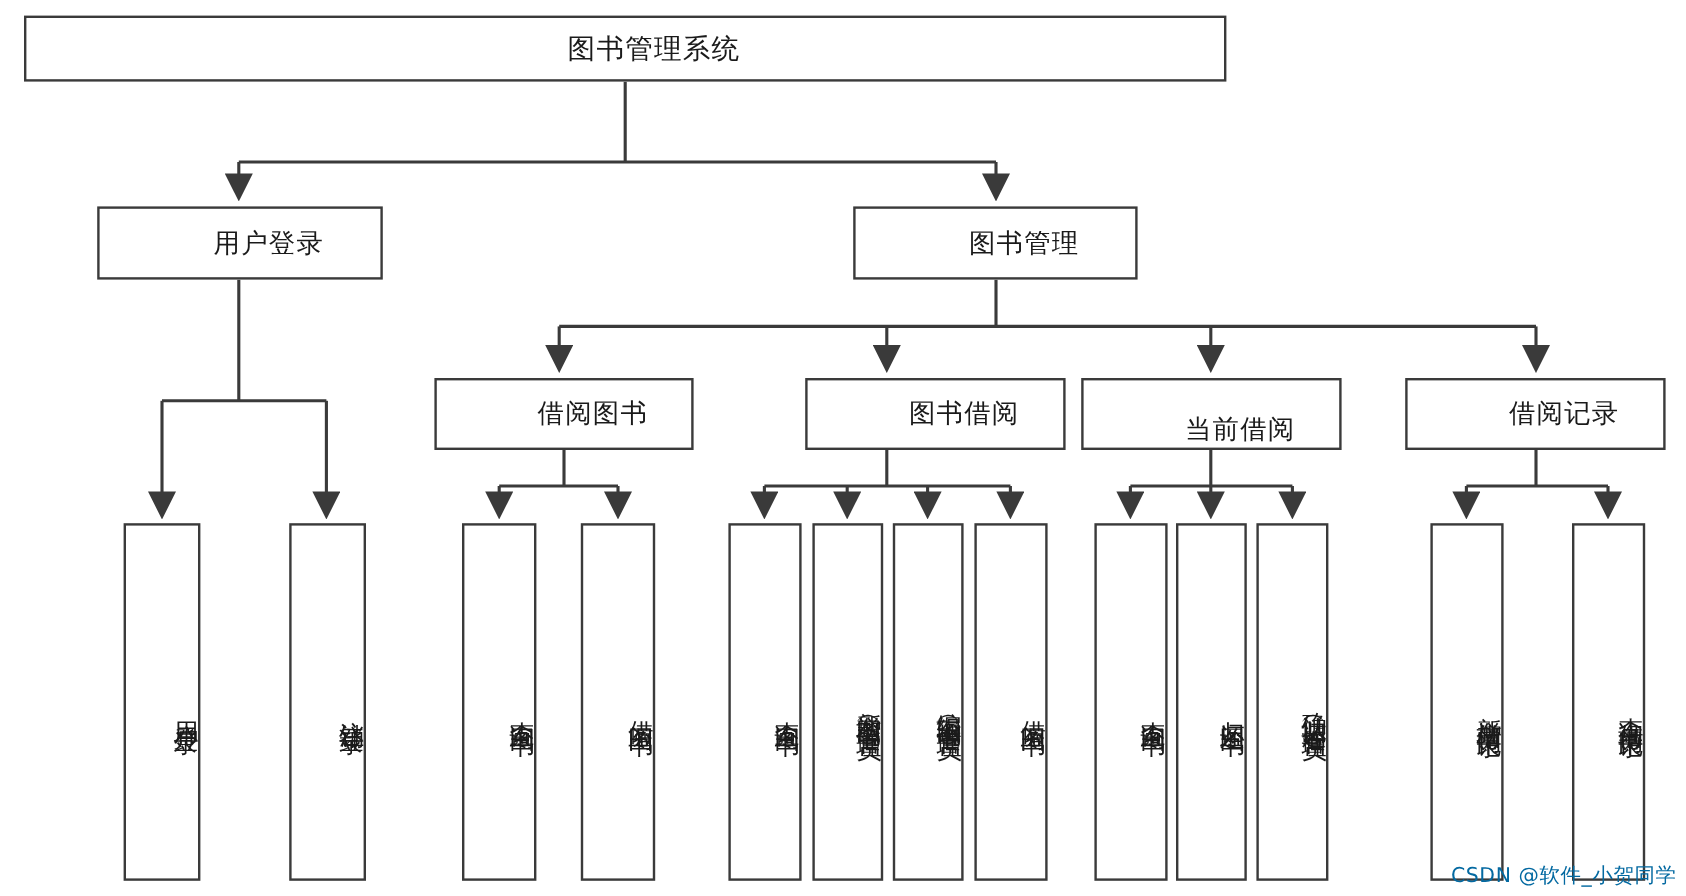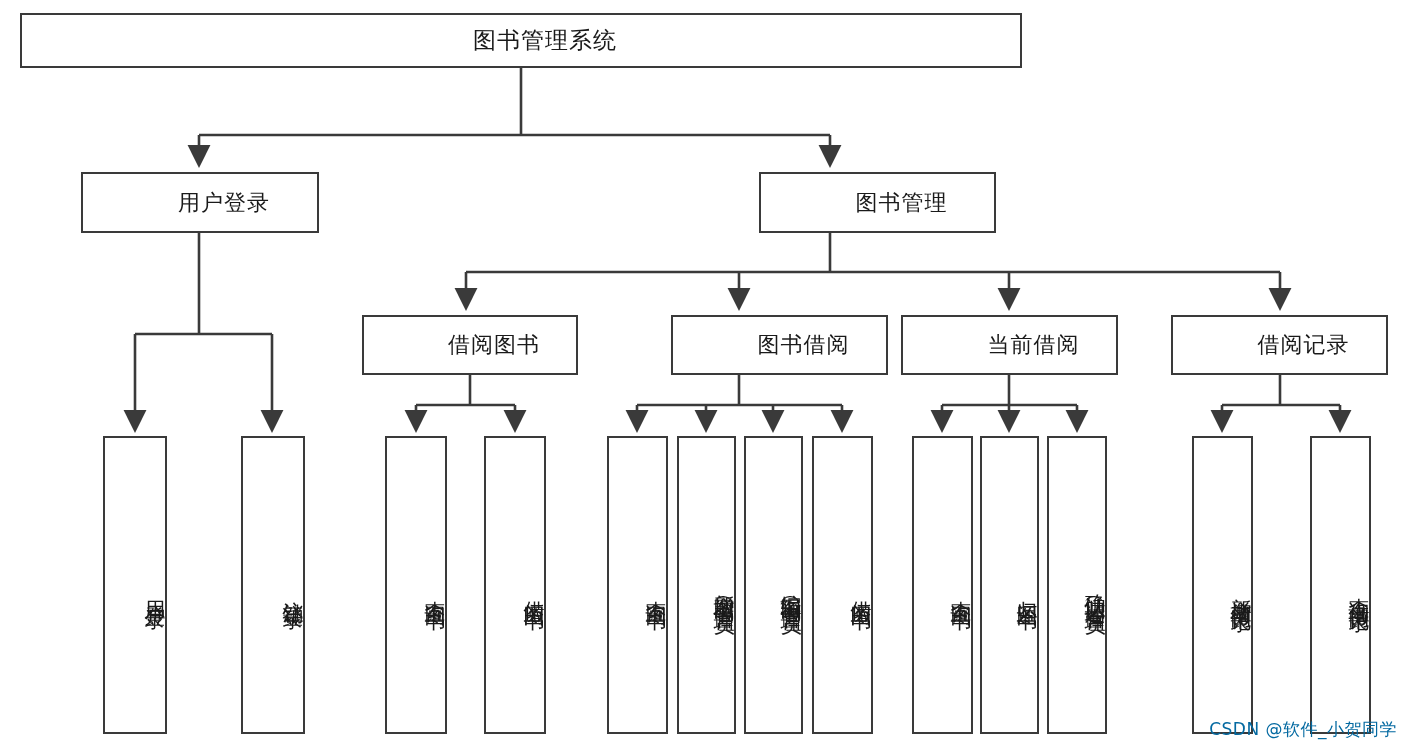--- a/index.html
+++ b/index.html
@@ -108,31 +108,31 @@
     </g>
   </svg>
 
   <div class="node h" id="root-node" style="left:20px;top:13px;width:1002px;height:55px;">
     <span>图书管理系统</span>
   </div>
 
   <div class="node h" style="left:81px;top:172px;width:238px;height:61px;">
     <span>用户登录</span>
   </div>
-  <div class="node h" style="left:711px;top:172px;width:237px;height:61px;margin-left:48px;">
+  <div class="node h" style="left:711px;top:172px;width:237px;height:61px;">
     <span>图书管理</span>
   </div>
 
   <div class="node h" style="left:362px;top:315px;width:216px;height:60px;">
     <span>借阅图书</span>
   </div>
   <div class="node h" style="left:631px;top:315px;width:217px;height:60px;margin-left:40px;">
     <span>图书借阅</span>
   </div>
-  <div class="node h" style="left:901px;top:315px;width:217px;height:60px;">
+  <div class="node h" style="left:901px;top:315px;width:217px;height:60px;align-items:flex-end;">
     <span>当前借阅</span>
   </div>
   <div class="node h" style="left:1171px;top:315px;width:217px;height:60px;text-align:center;">
     <span>借阅记录</span>
   </div>
 
   <div class="node v" style="left:103px;top:436px;width:64px;height:298px;">
     <span class="lbl">用户登录</span>
   </div>
   <div class="node v" style="left:241px;top:436px;width:64px;height:298px;">

